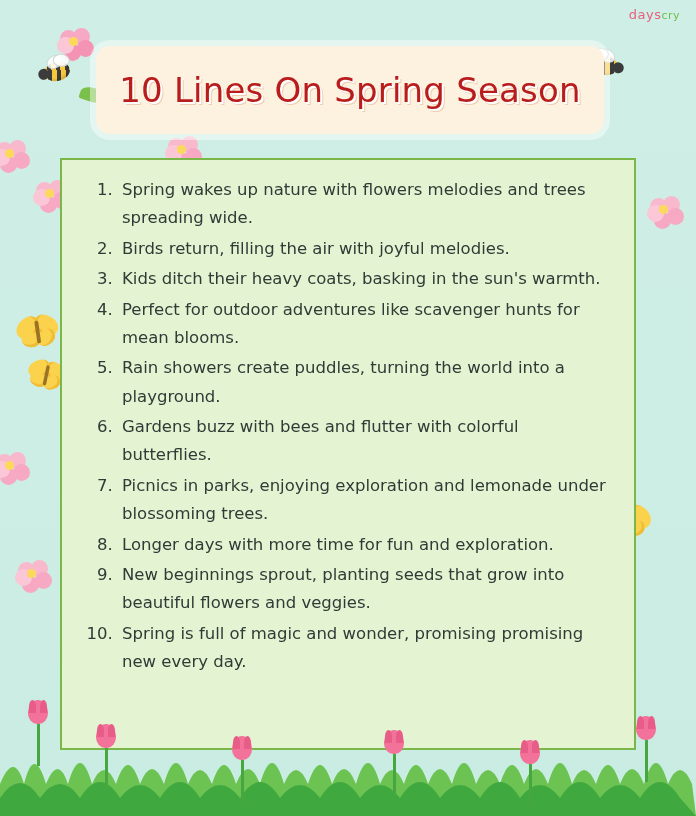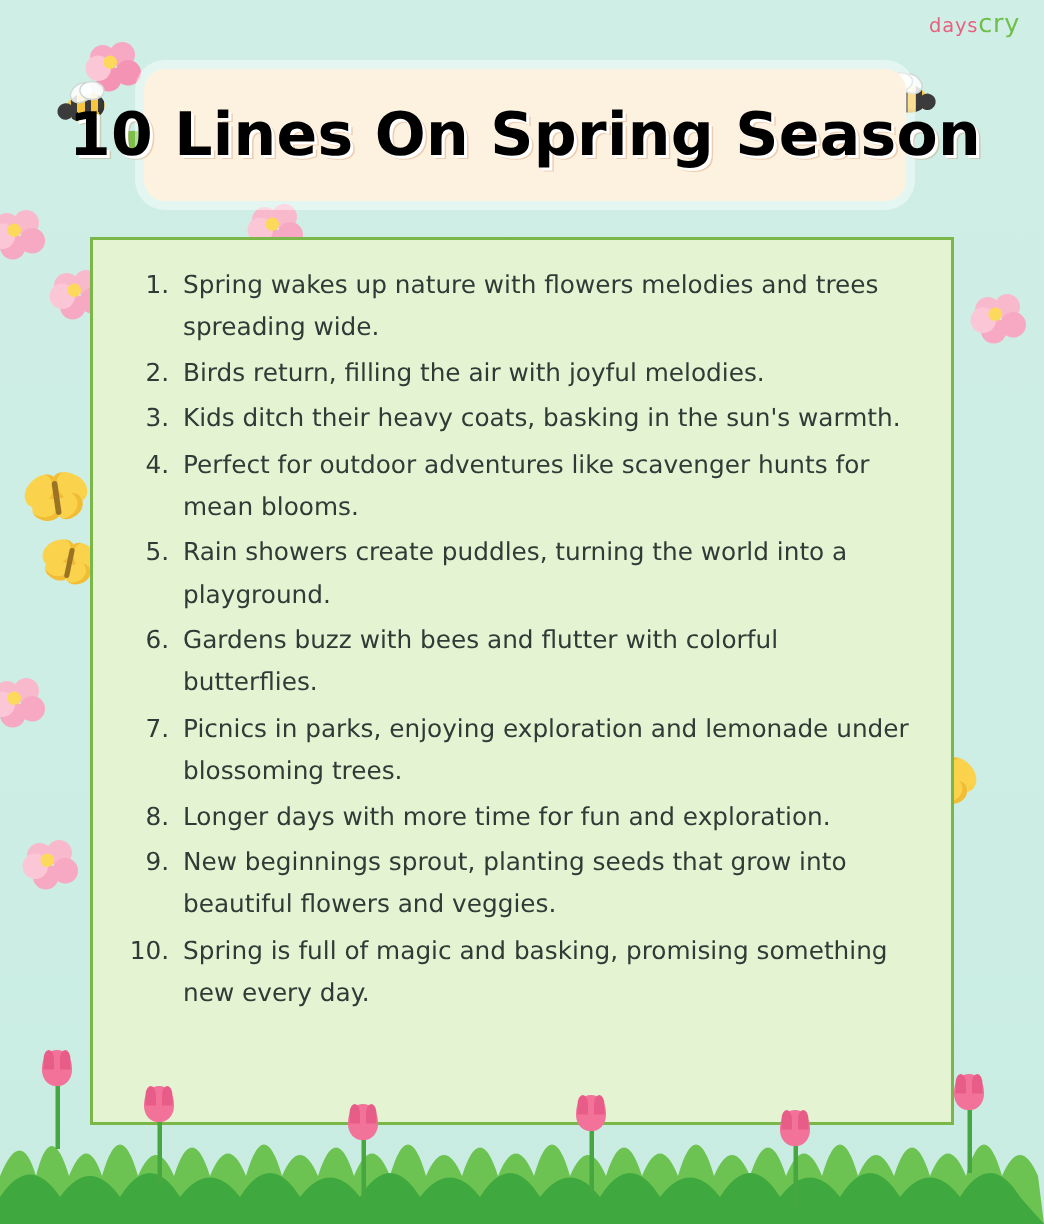--- a/index.html
+++ b/index.html
@@ -30,21 +30,21 @@
     text-align: center;
     line-height: 1;
   }
   .logo-top {
     font-size: 13px;
     color: #e8607f;
     letter-spacing: .5px;
   }
   .logo-top .cry {
     color: #6fbf4b;
-    font-size: 17px;
+    font-size: 11px;
   }
   .logo-main {
     font-size: 22px;
     color: #ef5f86;
     font-style: italic;
     font-weight: bold;
     margin-top: 1px;
     letter-spacing: .3px;
   }
 
@@ -56,23 +56,23 @@
     width: 508px;
     height: 88px;
     background: #fdf2df;
     border-radius: 14px;
     box-shadow: 0 0 0 6px rgba(255,255,255,.45);
     display: flex;
     align-items: center;
     justify-content: center;
   }
   .title {
-    font-size: 40px;
-    font-weight: bold;
-    color: #000000;
+    font-size: 34px;
+    font-weight: normal;
+    color: #b91c1c;
     text-shadow: 2px 2px 0 #ffffff, 3px 3px 0 rgba(190,100,40,.25);
     letter-spacing: .2px;
     white-space: nowrap;
   }
 
   
   .card {
     position: absolute;
     top: 158px;
     left: 60px;
@@ -335,21 +335,21 @@
     <ol class="lines" id="lines-list">
         <li>Spring wakes up nature with flowers melodies and trees spreading wide.</li>
         <li>Birds return, filling the air with joyful melodies.</li>
         <li>Kids ditch their heavy coats, basking in the sun's warmth.</li>
         <li>Perfect for outdoor adventures like scavenger hunts for mean blooms.</li>
         <li>Rain showers create puddles, turning the world into a playground.</li>
         <li>Gardens buzz with bees and flutter with colorful butterflies.</li>
         <li>Picnics in parks, enjoying exploration and lemonade under blossoming trees.</li>
         <li>Longer days with more time for fun and exploration.</li>
         <li>New beginnings sprout, planting seeds that grow into beautiful flowers and veggies.</li>
-        <li>Spring is full of magic and basking, promising something new every day.</li>
+        <li>Spring is full of magic and wonder, promising promising new every day.</li>
       </ol>
   </div>
 
   <svg class="grass" viewBox="0 0 696 118" preserveAspectRatio="none">
     <path d="M0,118 L0,86 Q14,52 24,86 Q34,46 46,86 Q58,56 68,86 Q80,44 92,86 Q104,58 116,86 Q128,48 140,86 Q152,56 164,86 Q176,44 188,86 Q200,58 212,86 Q224,48 236,86 Q248,56 260,86 Q272,44 284,86 Q296,58 308,86 Q320,48 332,86 Q344,56 356,86 Q368,44 380,86 Q392,58 404,86 Q416,48 428,86 Q440,56 452,86 Q464,44 476,86 Q488,58 500,86 Q512,48 524,86 Q536,56 548,86 Q560,44 572,86 Q584,58 596,86 Q608,48 620,86 Q632,56 644,86 Q656,44 668,86 Q680,58 692,86 L696,118 Z" fill="#6cc352"></path>
     <path d="M0,118 L0,100 Q20,70 40,100 Q60,72 80,100 Q100,68 120,100 Q140,74 160,100 Q180,68 200,100 Q220,74 240,100 Q260,68 280,100 Q300,74 320,100 Q340,68 360,100 Q380,74 400,100 Q420,68 440,100 Q460,74 480,100 Q500,68 520,100 Q540,74 560,100 Q580,68 600,100 Q620,74 640,100 Q660,68 680,100 L696,118 Z" fill="#3fa83f"></path>
   </svg>
 
   <div class="tulip" style="left:28px; top:700px;">
     <div class="bud"></div>

